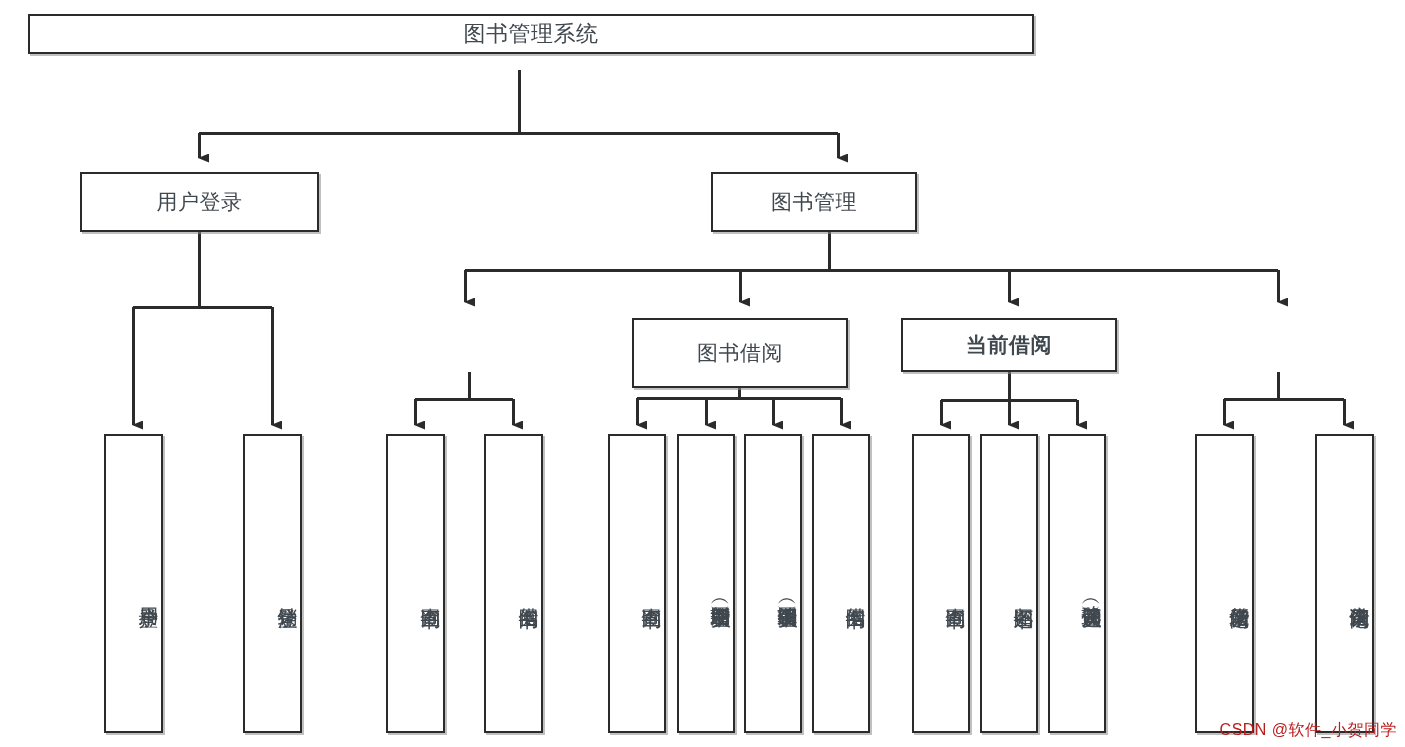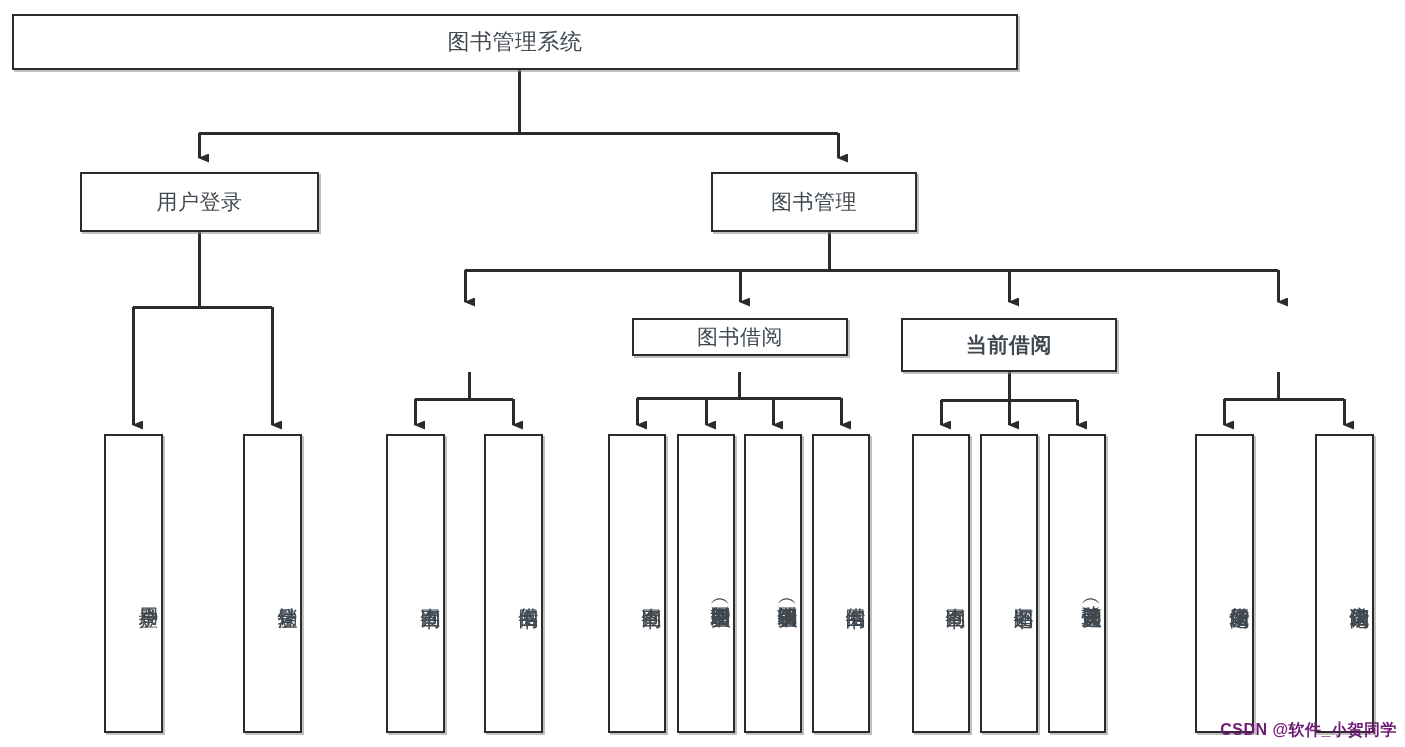--- a/index.html
+++ b/index.html
@@ -56,24 +56,23 @@
   .node.vert > .vlabel {
     writing-mode: vertical-rl;
     text-orientation: upright;
     white-space: nowrap;
   }
   .watermark {
     position: absolute;
     right: 8px;
     bottom: 6px;
     font-size: 16px;
-    color: #701a75;
+    color: #b91c1c;
     letter-spacing: 0.5px;
     white-space: nowrap;
-    font-weight: bold;
   }
 </style>
 </head>
 <body>
 
 <div id="canvas">
 
   <svg class="wires" viewBox="0 0 1405 747">
     <defs>
       <marker id="arr" markerWidth="9" markerHeight="11" refX="4.5" refY="10" orient="auto" markerUnits="userSpaceOnUse">
@@ -117,32 +116,32 @@
       <path d="M1009,400 L1009,425" marker-end="url(#arr)"></path>
       <path d="M1077,400 L1077,425" marker-end="url(#arr)"></path>
 
       <path d="M1278,372 L1278,399"></path>
       <path d="M1224,399 L1344,399"></path>
       <path d="M1224,399 L1224,425" marker-end="url(#arr)"></path>
       <path d="M1344,399 L1344,425" marker-end="url(#arr)"></path>
     </g>
   </svg>
 
-  <div class="node horiz root" style="left:12px; top:14px; width:1006px; height:56px;">
+  <div class="node horiz root" style="left:28px; top:14px; width:1006px; height:40px;">
     <span>图书管理系统</span>
   </div>
 
   <div class="node horiz" style="left:80px; top:172px; width:239px; height:60px;">
     <span>用户登录</span>
   </div>
   <div class="node horiz" style="left:711px; top:172px; width:206px; height:60px;">
     <span>图书管理</span>
   </div>
 
-  <div class="node horiz" style="left:632px; top:318px; width:216px; height:38px;">
+  <div class="node horiz" style="left:632px; top:318px; width:216px; height:70px;">
     <span>图书借阅</span>
   </div>
   <div class="node horiz" style="left:901px; top:318px; width:216px; height:54px;font-weight:bold;">
     <span>当前借阅</span>
   </div>
 
   <div class="node vert" style="left:104px; top:434px; width:59px; height:299px;">
     <span class="vlabel">用户登录</span>
   </div>
   <div class="node vert" style="left:243px; top:434px; width:59px; height:299px;">

